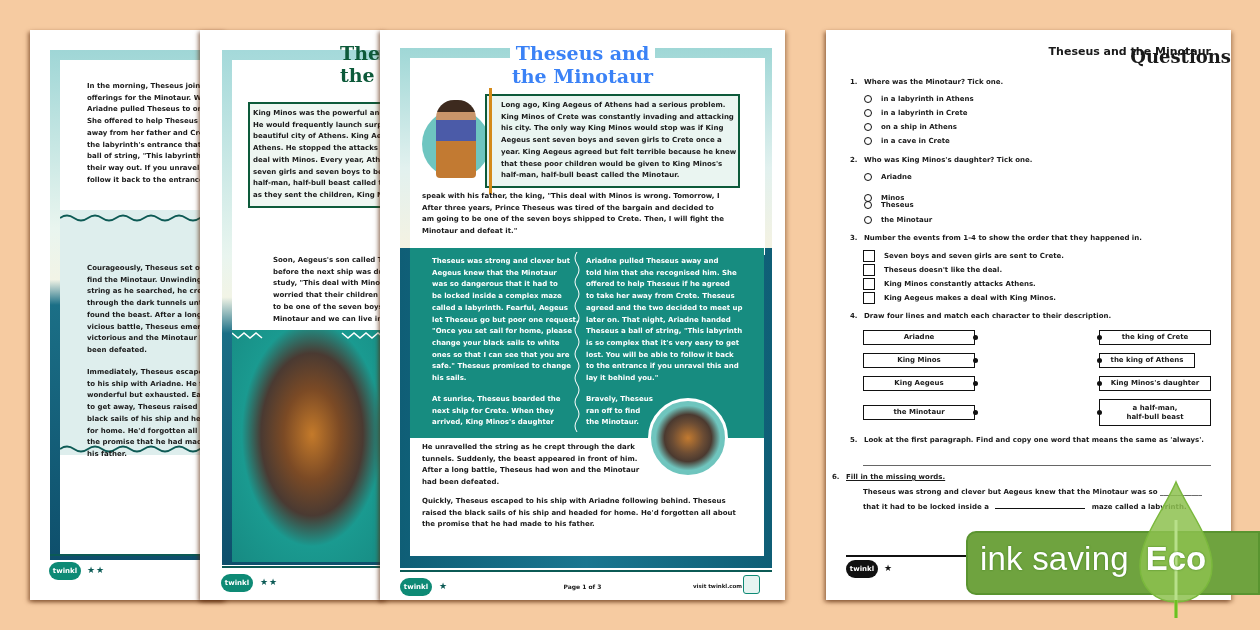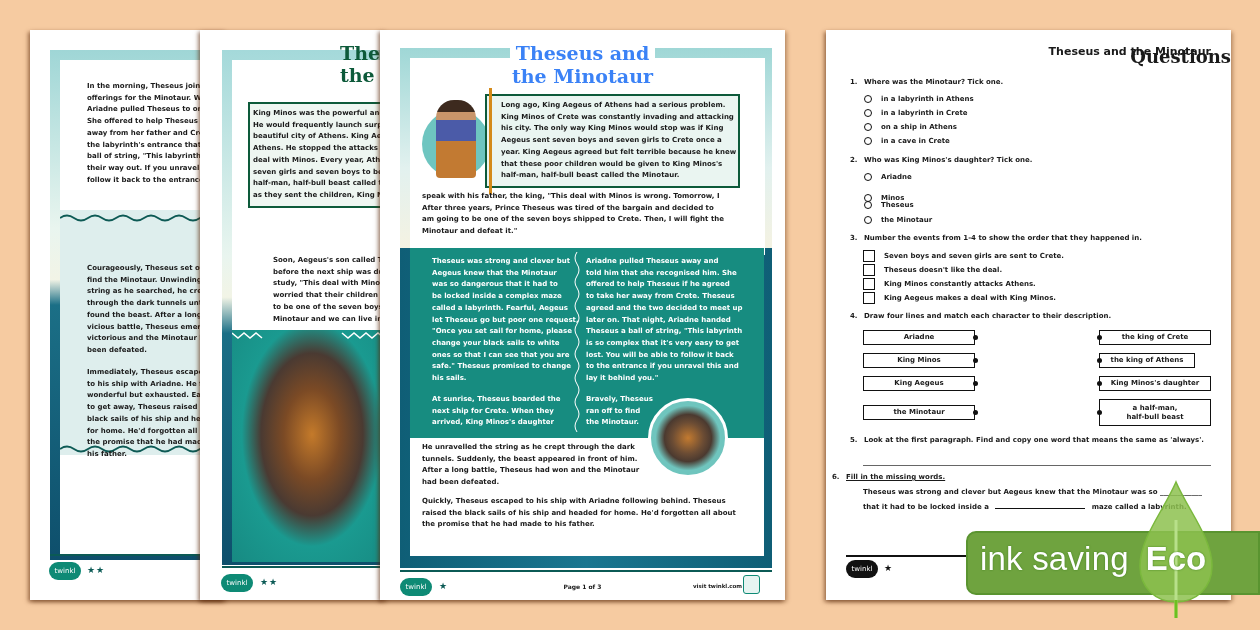--- a/index.html
+++ b/index.html
@@ -37,21 +37,21 @@
   .txt-s {
     font-size: 7px; line-height: 11.7px; font-weight: bold; color: #1a1a1a;
     white-space: nowrap;
   }
   #page1 .p1a { position: absolute; left: 57px; top: 51px; }
   #page1 .p1b { position: absolute; left: 57px; top: 233px; }
   #page1 .p1c { position: absolute; left: 57px; top: 337px; }
   .footer-rule { position: absolute; height: 2px; background: #0b5a55; }
   .twinkl-logo {
     position: absolute; width: 32px; height: 18px; border-radius: 10px;
-    background: #0e8a75; color: #fff; font-size: 7px; font-weight: normal;
+    background: #0e8a75; color: #fff; font-size: 7px; font-weight: bold;
     display: flex; align-items: center; justify-content: center;
   }
   .stars { position: absolute; color: #0b5a55; font-size: 9px; letter-spacing: 1px; }
 
   
   #page2 { left: 200px; top: 30px; width: 185px; height: 570px; }
   #page2 .frame {
     position: absolute; left: 22px; top: 20px; width: 170px; height: 515px;
     background: linear-gradient(#a4d9da 0%, #e9f5ef 40%, #f2f4e6 48%, #1b6f86 55%, #0e4f6c 100%);
   }

